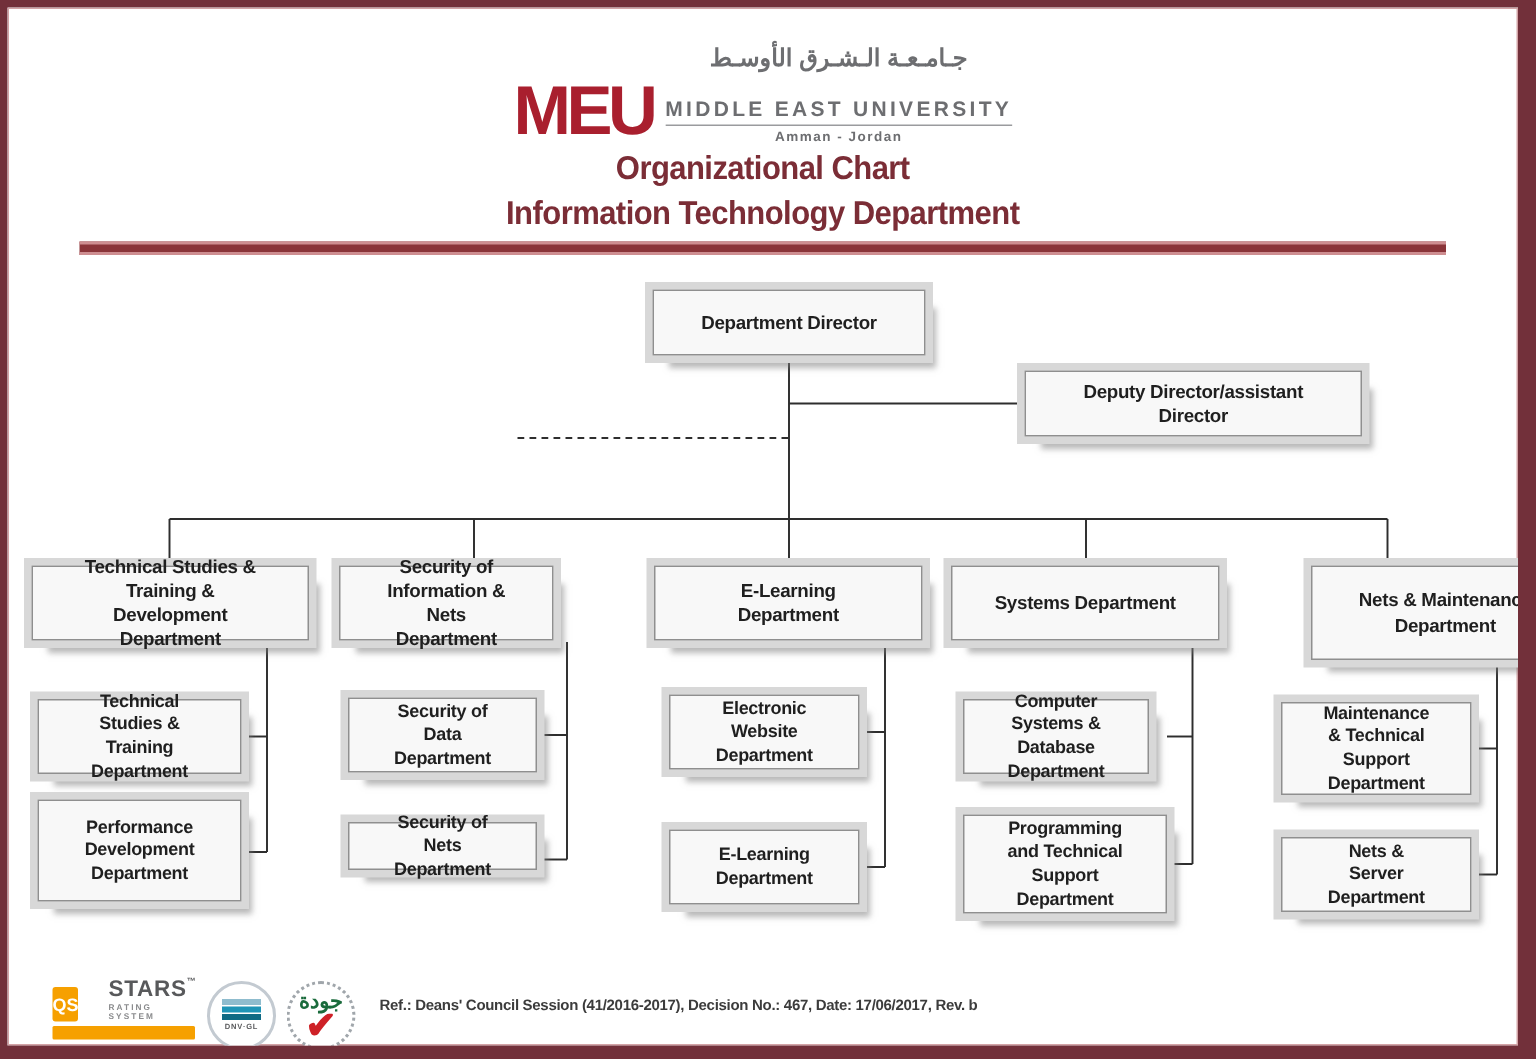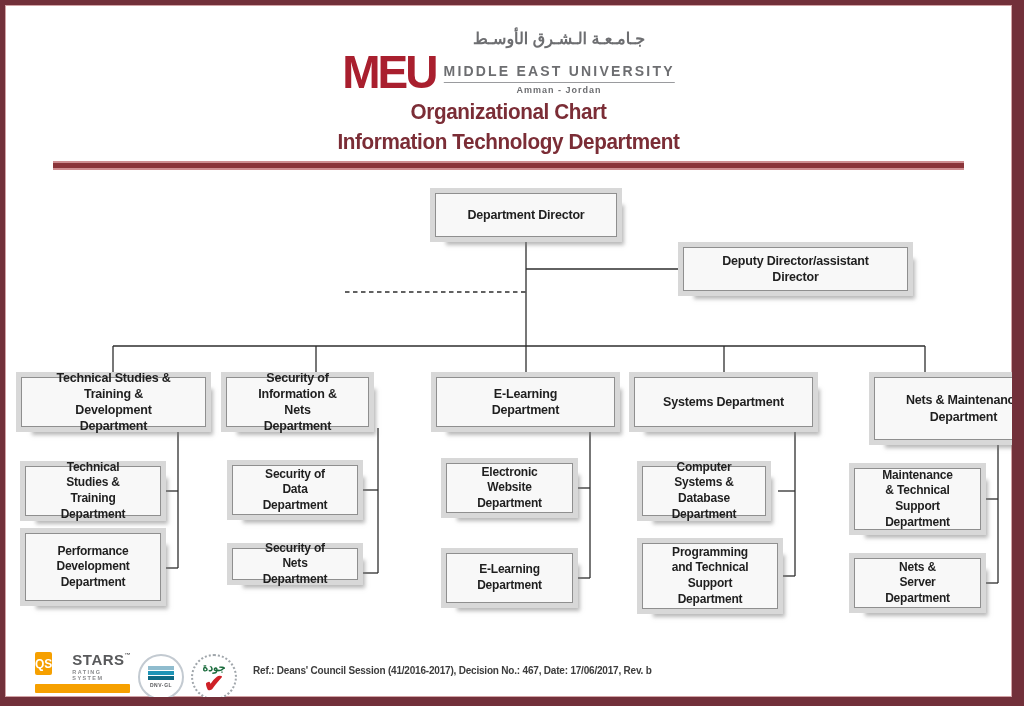--- a/index.html
+++ b/index.html
@@ -29,37 +29,37 @@
     position:absolute;box-sizing:border-box;display:flex;align-items:center;justify-content:center;
     text-align:center;background:#f8f8f8;border:1px solid #8f8f8f;
     box-shadow:0 0 0 5px #d8d8d8, 9px 10px 4px -2px rgba(125,125,125,.55);
     color:#1f1f1f;font-weight:bold;font-size:12.5px;line-height:1.3;
     letter-spacing:-0.2px;padding:2px 26px;
   }
   .node.small{font-size:12px;}
   svg.wires{position:absolute;left:0;top:0;pointer-events:none;}
   
   .qs{position:absolute;left:30px;top:647px;width:95px;}
-  .qs-row{display:flex;align-items:flex-start;gap:20px;}
+  .qs-row{display:flex;align-items:flex-end;gap:20px;}
   .qs-sq{width:23px;height:23px;background:#F6A000;color:#fff;font-weight:bold;font-size:12px;
          display:flex;align-items:center;justify-content:center;border-radius:2px;}
   .qs-col{display:flex;flex-direction:column;}
   .qs-stars{font-size:15px;font-weight:bold;color:#58595B;letter-spacing:.5px;line-height:1;}
   .qs-tm{font-size:6px;vertical-align:top;}
   .qs-sub{font-size:5.5px;color:#8a8b8d;letter-spacing:1.4px;margin-top:2px;font-weight:bold;}
   .qs-bar{height:9px;background:#F6A000;margin-top:3px;border-radius:1px;}
   .seal{position:absolute;width:42px;height:42px;border-radius:50%;background:#fff;
         display:flex;flex-direction:column;align-items:center;justify-content:center;}
   .dnv{left:133px;top:649px;border:2px solid #c3cad1;}
   .stripes{width:26px;display:flex;flex-direction:column;gap:1px;}
   .stripes i{display:block;height:4px;}
   .s1{background:#8fbcce;} .s2{background:#1f94b6;} .s3{background:#0f6a84;}
   .dnv-name{font-size:5px;font-weight:bold;color:#58595B;margin-top:2px;letter-spacing:.5px;}
   .quality{left:186px;top:649px;border:2px dotted #a0a6ab;}
-  .q-ar{font-size:11px;font-weight:bold;color:#1A6B3C;line-height:1;}
+  .q-ar{font-size:14px;font-weight:bold;color:#1A6B3C;line-height:1;}
   .q-check{font-size:25px;color:#CE2127;line-height:.8;font-weight:bold;}
   .ref{position:absolute;left:248px;top:660px;font-size:10px;font-weight:bold;
        color:#3C3C3C;letter-spacing:-0.2px;}
 </style>
 </head>
 <body>
 
 <div class="page">
 
   <div class="logo">

